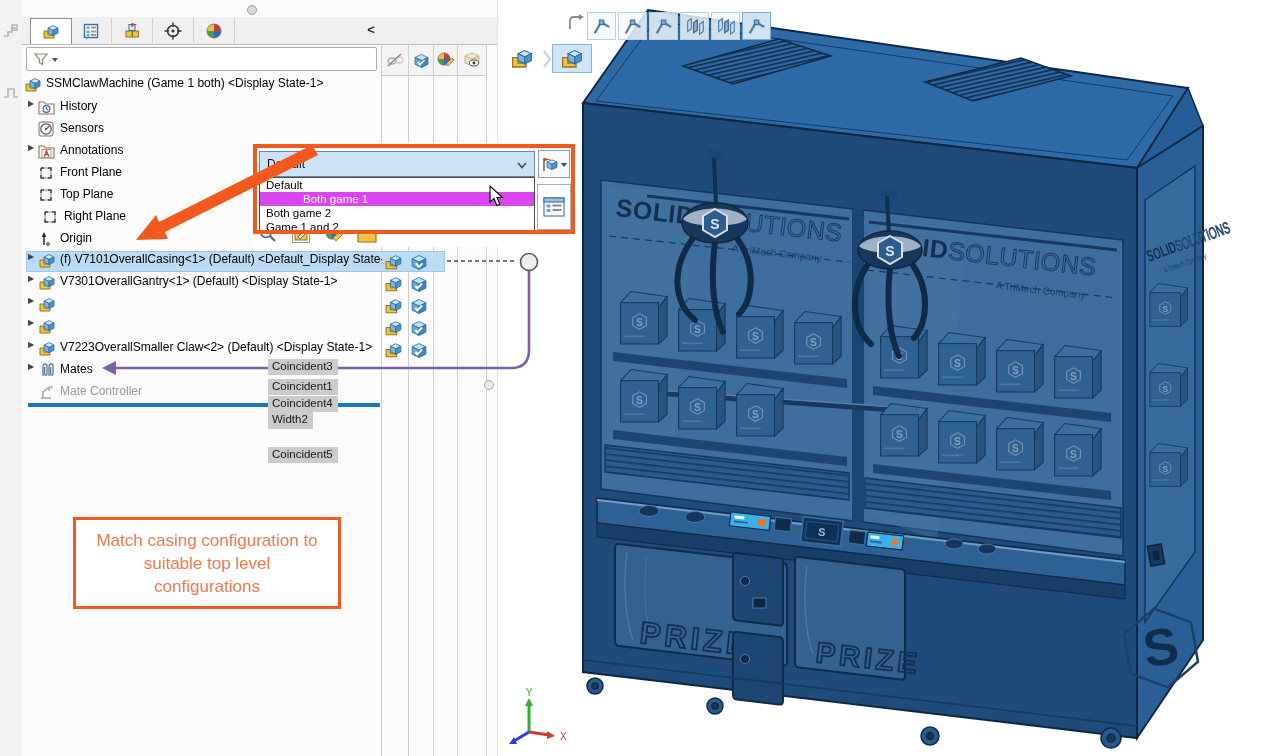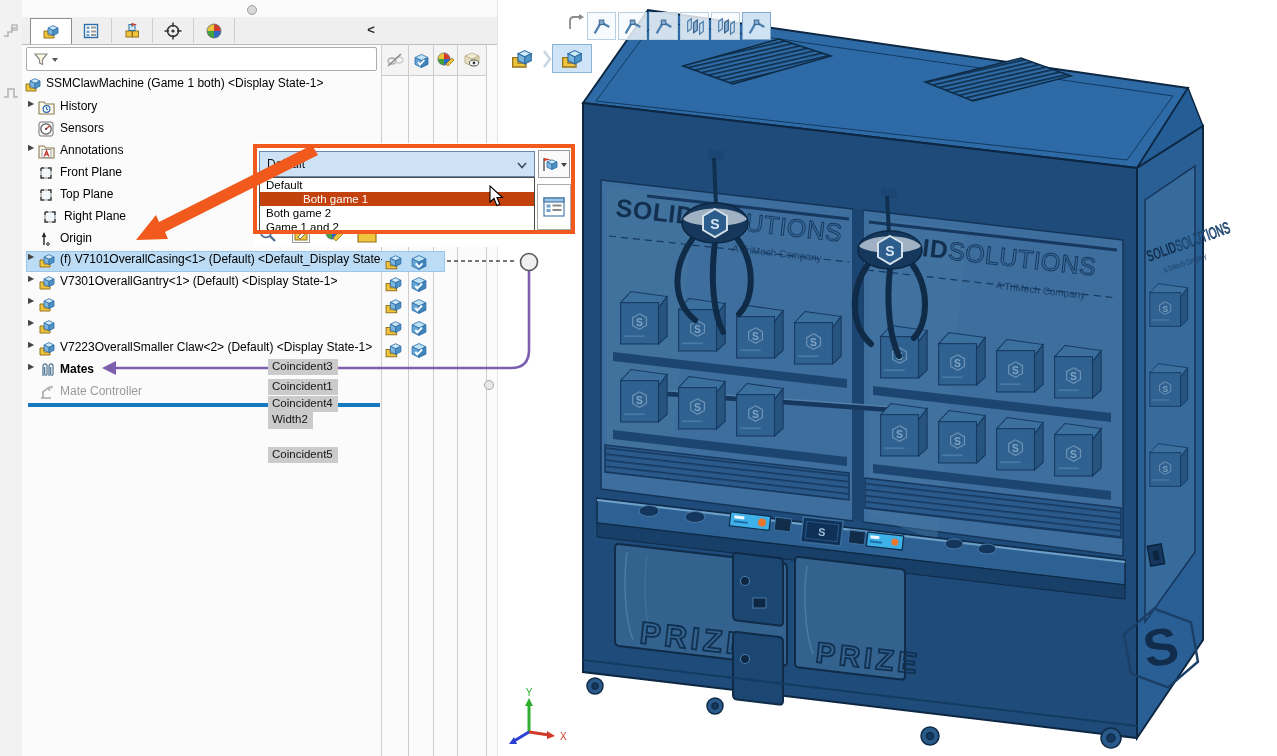--- a/index.html
+++ b/index.html
@@ -28,21 +28,21 @@
   .rowico{position:absolute;width:20px;height:19px;}
   .rollback{left:28px;top:403px;width:352px;height:4px;background:#1779bd;z-index:12;}
   .matelabel{position:absolute;left:268px;background:#cbcbcb;color:#161616;font-size:11.5px;padding:1px 5px 2px 4px;z-index:30;line-height:13px;}
   
   .popup-bg{left:253px;top:143px;width:324px;height:104px;background:#fff;z-index:40;}
   .combo{left:259px;top:151px;width:276px;height:26px;background:#cde2f5;border:1px solid #6b88a8;box-sizing:border-box;display:flex;align-items:center;padding-left:7px;z-index:42;}
   .combo-chev{position:absolute;right:7px;top:9px;}
   .cfgbtn{left:538px;top:150px;width:32px;height:28px;background:#fafafa;border:1px solid #9a9a9a;box-sizing:border-box;display:flex;align-items:center;justify-content:center;z-index:42;}
   .ddlist{left:259px;top:177px;width:276px;height:56px;background:#fff;border:1px solid #4a4a4a;box-sizing:border-box;z-index:42;}
   .dditem{height:14px;line-height:14px;padding-left:6px;font-size:11.5px;color:#000;}
-  .dditem.sel{background:#c2410c;color:#fff;padding-left:43px;}
+  .dditem.sel{background:#d946ef;color:#fff;padding-left:43px;}
   .listcell{left:537px;top:184px;width:34px;height:46px;background:#fff;border:1px solid #ababab;box-sizing:border-box;display:flex;align-items:center;justify-content:center;z-index:41;}
   .miniicons{left:258px;top:224px;z-index:40;display:flex;gap:13px;}
   .orange-rect{left:253px;top:144px;width:322px;height:90px;border:4px solid #F1591D;box-sizing:border-box;z-index:45;}
   
   .callout{left:73px;top:517px;width:268px;height:92px;background:#fff;border:3px solid #F1591D;box-sizing:border-box;z-index:46;
            display:flex;flex-direction:column;align-items:center;justify-content:center;color:#F4764B;font-size:17px;line-height:23px;text-align:center;}
   
   .matebar{left:587px;top:12px;z-index:20;display:flex;gap:2px;}
   .matebtn{width:29px;height:28px;background:rgba(246,250,254,0.82);border:1px solid #b9cfe2;display:flex;align-items:center;justify-content:center;box-sizing:border-box;}
   .matebtn.sel{background:#cfe3f5;border:1px solid #7fa8cc;}
@@ -555,21 +555,21 @@
   <div class="abs rowico" style="left:410px;top:341px"><svg width="18" height="18">
         <use href="#cubechk"></use>
       </svg></div>
 
   <div class="trow" style="left:24px;top:362px;z-index:26">
     <span class="tarrow">▶</span>
     <span class="tico"><svg width="18" height="17" viewBox="0 0 18 17">
           <path d="M5,14 V4 a2,2 0 0 1 4,0 V12 a1.2,1.2 0 0 1 -2.4,0 V5" fill="none" stroke="#5a7a9a" stroke-width="1.3"></path>
           <path d="M11,14 V4 a2,2 0 0 1 4,0 V12 a1.2,1.2 0 0 1 -2.4,0 V5" fill="none" stroke="#5a7a9a" stroke-width="1.3"></path>
         </svg></span>
-    <span class="tlabel" style="font-weight:bold">Mates</span>
+    <span class="tlabel" style="font-weight:normal">Mates</span>
   </div>
   <div class="trow gray" style="left:24px;top:384px">
     <span class="tarrow"></span>
     <span class="tico"><svg width="17" height="17" viewBox="0 0 17 17">
           <path d="M3,14 h10 M5,14 V8 L10,4 l2,2.5 M10,4 l3,-1" fill="none" stroke="#a8a8a8" stroke-width="1.6"></path>
           <circle cx="13.5" cy="3" r="1.5" fill="#bdbdbd"></circle>
         </svg></span>
     <span class="tlabel">Mate Controller</span>
   </div>
   <div class="abs rollback"></div>
@@ -631,20 +631,25 @@
     <div class="dditem sel">Both game 1</div>
     <div class="dditem">Both game 2</div>
     <div class="dditem">Game 1 and 2</div>
   </div>
   <div class="abs orange-rect"></div>
 
   <svg class="abs topnote" style="left:0;top:0" width="400" height="300" viewBox="0 0 400 300">
     <polygon points="312,145 318,155 165,232 168,239 136,240 156,215 159,222" fill="#F1591D"></polygon>
   </svg>
 
+  <div class="abs callout">
+    <span>Match casing configuration to</span>
+    <span>suitable top level</span>
+    <span>configurations</span>
+  </div>
 
   <svg class="abs jump" width="18" height="18" viewBox="0 0 18 18">
       <path d="M4,16 V8 Q4,4 8,4 h5" fill="none" stroke="#8a8a8a" stroke-width="1.8"></path>
       <polygon points="13,1 18,4 13,7" fill="#8a8a8a"></polygon>
     </svg>
   <div class="abs matebar">
     <div class="matebtn">
         <svg width="22" height="22">
           <use href="#coinc"></use>
         </svg>

